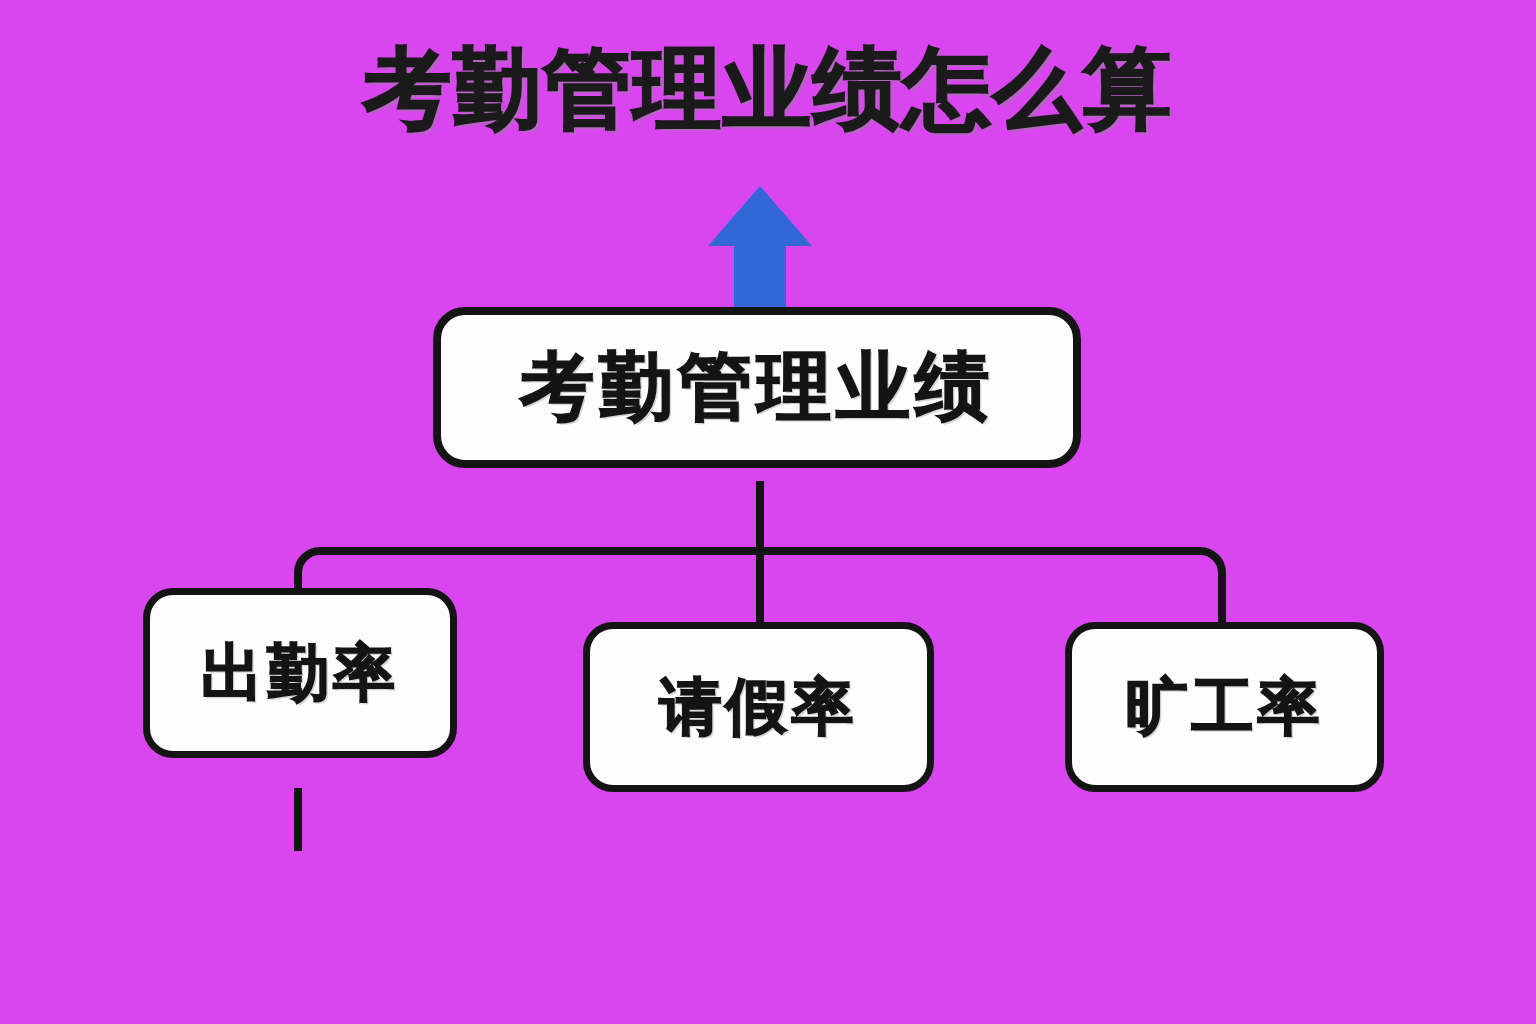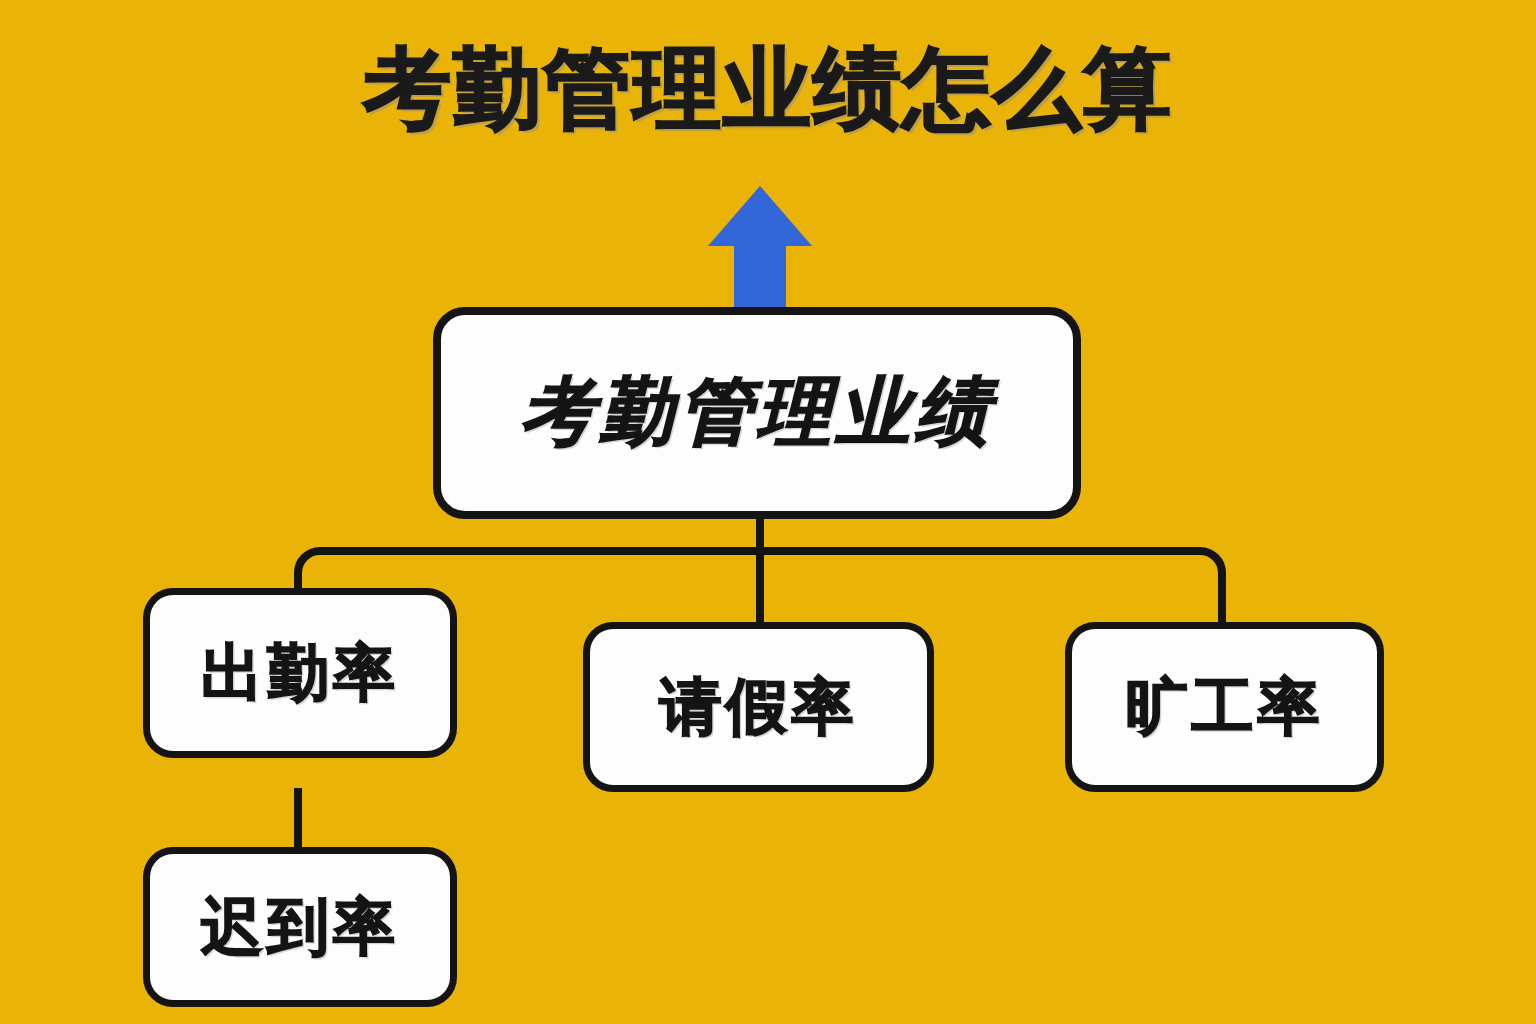--- a/index.html
+++ b/index.html
@@ -4,21 +4,21 @@
 <style>
   html, body {
     margin: 0;
     padding: 0;
     background: #ffffff;
   }
   #canvas {
     position: relative;
     width: 1536px;
     height: 1024px;
-    background: #eab308;
+    background: #d946ef;
     overflow: hidden;
     font-family: "Liberation Sans", "DejaVu Sans", sans-serif;
   }
 
   
   .title {
     position: absolute;
     left: 0;
     top: 38px;
     width: 1536px;
@@ -63,24 +63,23 @@
     text-shadow: 2px 2px 0 rgba(150,150,150,0.40);
     white-space: nowrap;
     user-select: none;
   }
 
   
   #node-root {
     left: 433px;
     top: 307px;
     width: 648px;
-    height: 212px;
+    height: 161px;
     border-radius: 32px;
     border-width: 8px;
-    font-style: italic;
   }
   #node-root .node-label { font-size: 74px; letter-spacing: 5px; }
 
   
   #node-attendance {
     left: 143px;
     top: 588px;
     width: 314px;
     height: 170px;
   }
@@ -142,17 +141,14 @@
   </div>
 
   <div class="node" id="node-absence">
     <span class="node-label">旷工率</span>
   </div>
 
   <div class="node" id="node-leave">
     <span class="node-label">请假率</span>
   </div>
 
-  <div class="node" id="node-late">
-    <span class="node-label">迟到率</span>
-  </div>
 
 </div>
 
 </body></html>

